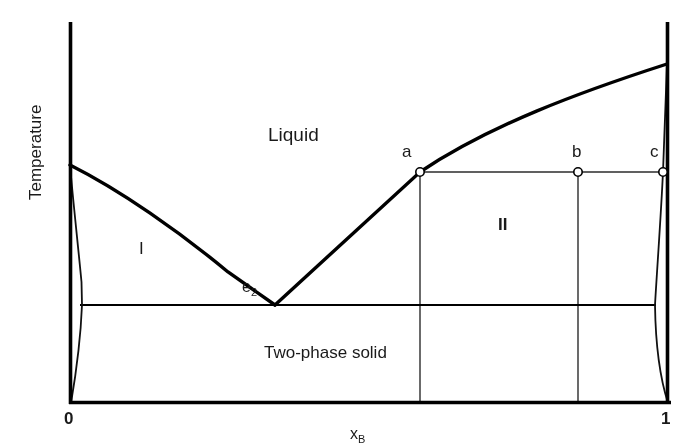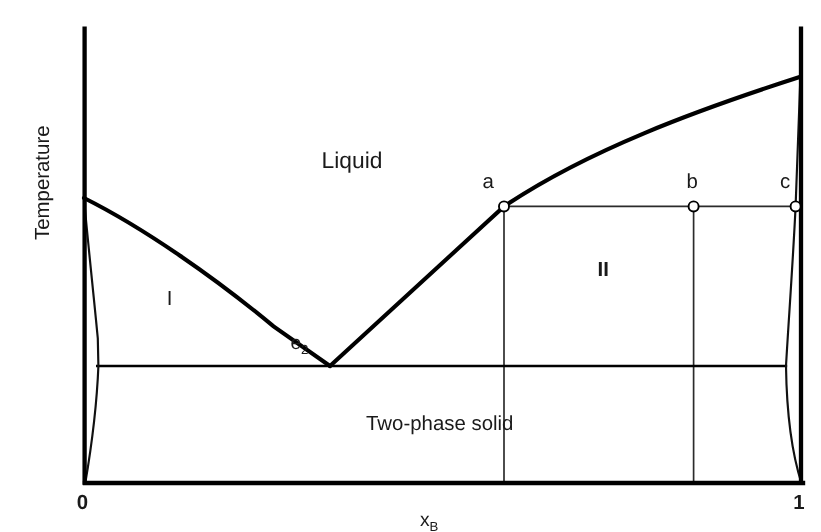--- a/index.html
+++ b/index.html
@@ -32,21 +32,21 @@
   .axis-title-y {
     font-size: 17px;
     transform-origin: left bottom;
     transform: rotate(-90deg);
     left: 44px;
     top: 183px;
   }
   .region-liquid { font-size: 19px; left: 268px; top: 125px; }
   .region-one    { font-size: 17px; left: 139px; top: 240px; }
   .region-two    { font-size: 17px; left: 498px; top: 216px; font-weight: bold; }
-  .region-solid  { font-size: 17px; left: 264px; top: 344px; margin-left: 41px; }
+  .region-solid  { font-size: 17px; left: 264px; top: 344px; }
   .pt-a { font-size: 17px; left: 402px; top: 143px; }
   .pt-b { font-size: 17px; left: 572px; top: 143px; }
   .pt-c { font-size: 17px; left: 650px; top: 143px; }
   .pt-e2 { font-size: 16px; left: 242px; top: 279px; }
   .pt-e2 sub { font-size: 11px; }
   .tick-zero { font-size: 17px; font-weight: bold; left: 64px; top: 410px; }
   .tick-one  { font-size: 17px; font-weight: bold; left: 661px; top: 410px; }
   .axis-title-x { font-size: 16px; left: 350px; top: 426px; }
   .axis-title-x sub { font-size: 11px; }
 </style>

